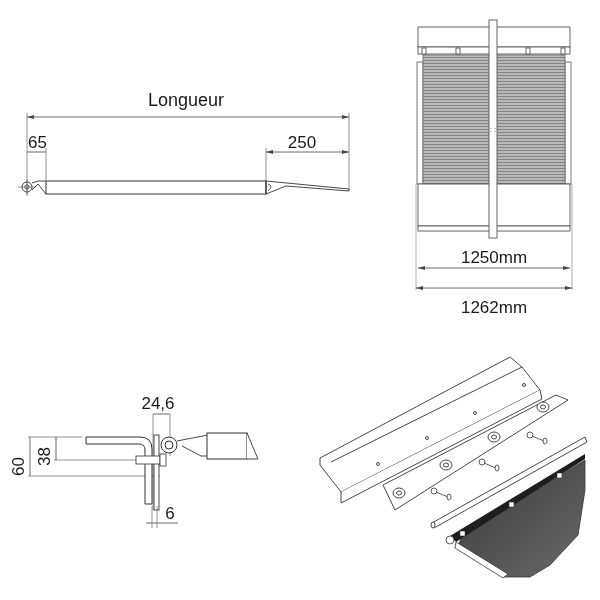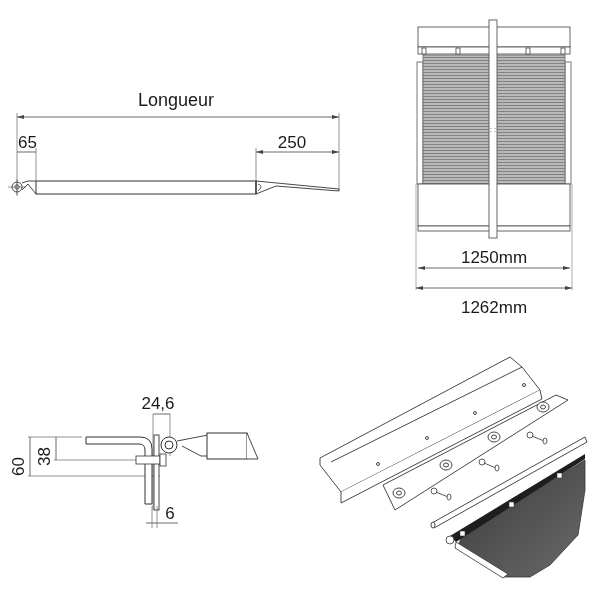--- a/index.html
+++ b/index.html
@@ -4,21 +4,21 @@
 <style>
   html, body { margin: 0; padding: 0; background: #ffffff; }
   body { width: 600px; height: 600px; position: relative; overflow: hidden; font-family: "Liberation Sans", sans-serif; }
   .panel { position: absolute; }
   svg { display: block; }
   .dim-text { font-family: "Liberation Sans", sans-serif; fill: #1a1a1a; }
 </style>
 </head>
 <body>
 
-<div class="panel" style="left:0;top:80px;width:350px;height:130px;">
+<div class="panel" style="left:0;top:80px;width:350px;height:130px;padding-left:10px;">
   <svg width="350" height="130" viewBox="0 0 350 130">
     <text x="176" y="26" text-anchor="middle" font-size="18" class="dim-text">Longueur</text>
 
     <line x1="17" y1="37" x2="339" y2="37" stroke="#444" stroke-width="0.8"></line>
     <polygon points="17,37 24,35 24,39" fill="#444"></polygon>
     <polygon points="339,37 332,35 332,39" fill="#444"></polygon>
     <line x1="17" y1="33" x2="17" y2="115" stroke="#666" stroke-width="0.7"></line>
     <line x1="339" y1="33" x2="339" y2="110" stroke="#666" stroke-width="0.7"></line>
 
     <text x="18" y="68" font-size="17" class="dim-text">65</text>

